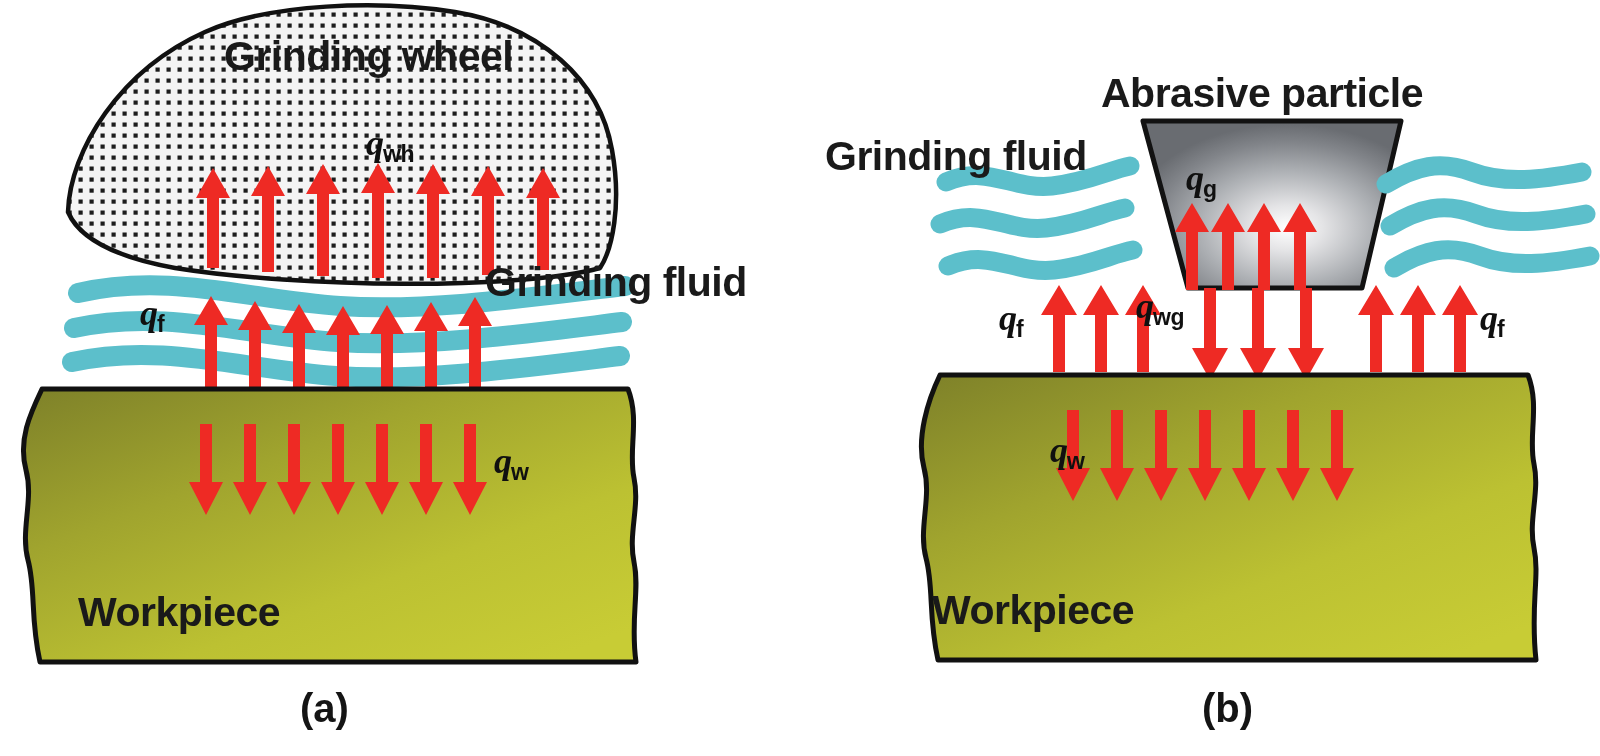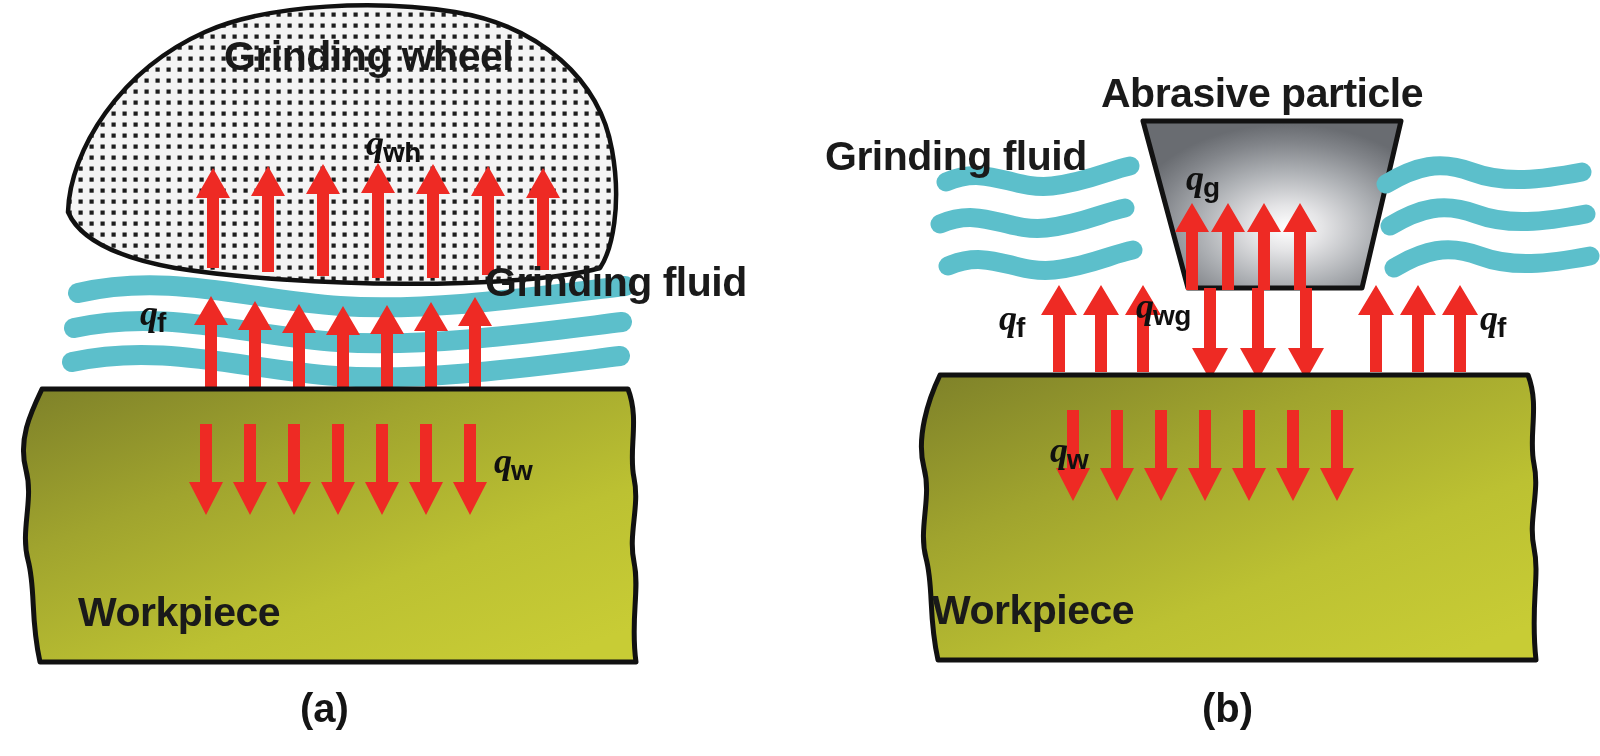--- a/index.html
+++ b/index.html
@@ -28,21 +28,21 @@
     position:absolute;
     color:#101010;
     font-weight:bold;
     font-style:italic;
     font-size:36px;
     line-height:1;
     white-space:nowrap;
     font-family:"Liberation Serif","DejaVu Serif",serif;
   }
   .q .sub{
-    font-size:28px;
+    font-size:23px;
     font-style:normal;
     font-weight:bold;
     font-family:"Liberation Sans","DejaVu Sans",sans-serif;
     vertical-align:baseline;
     position:relative;
     top:7px;
     left:-1px;
     letter-spacing:-0.5px;
   }
 </style>

